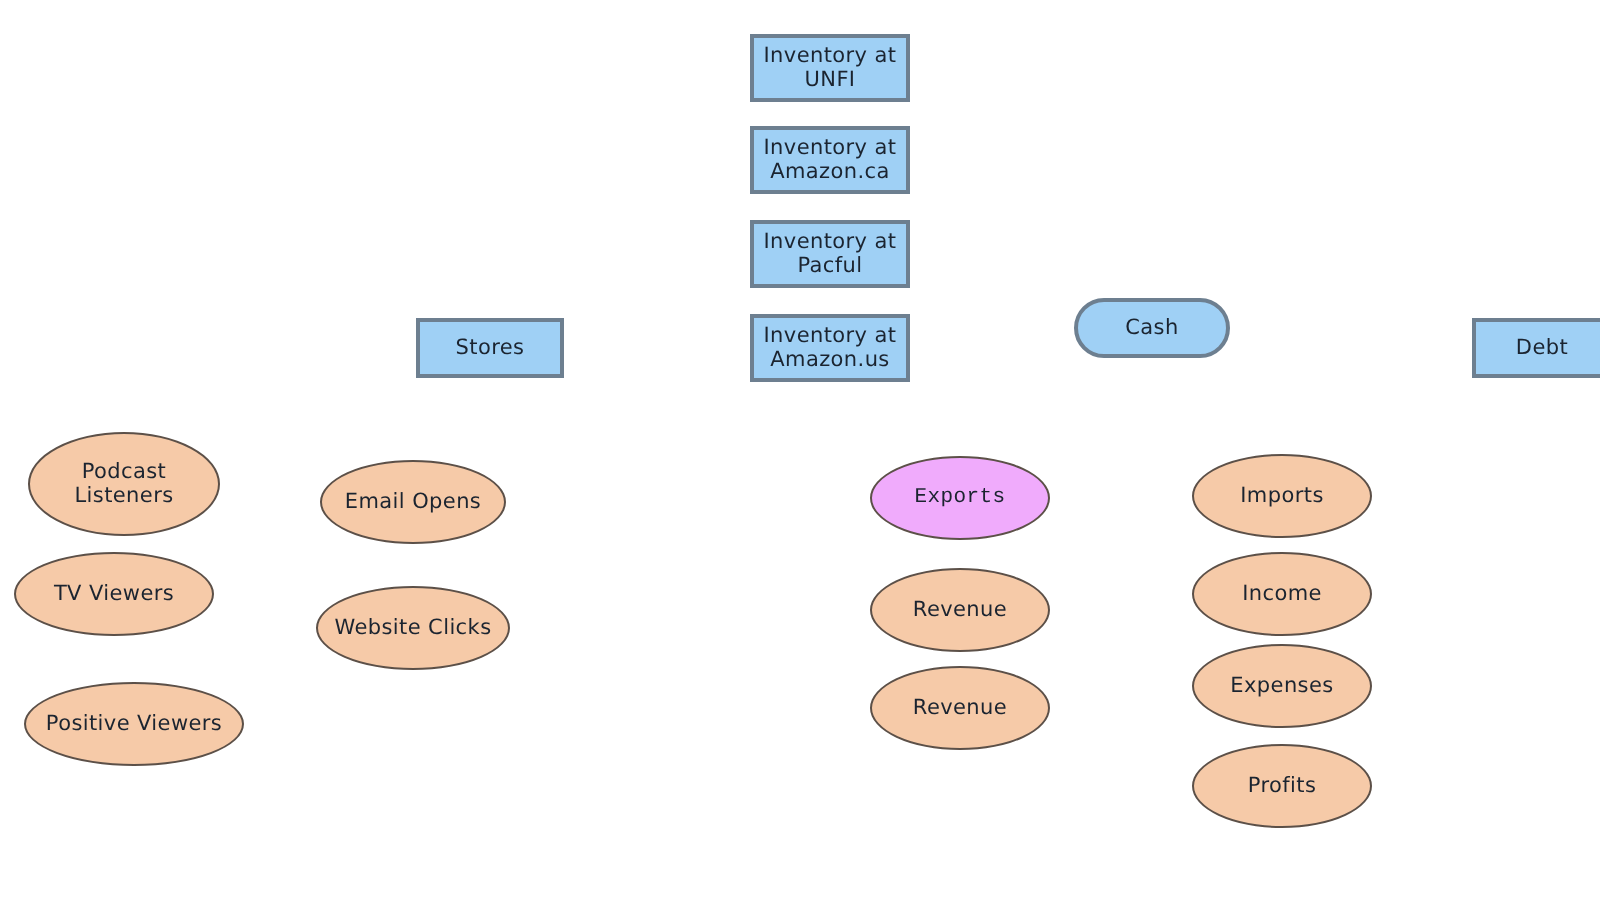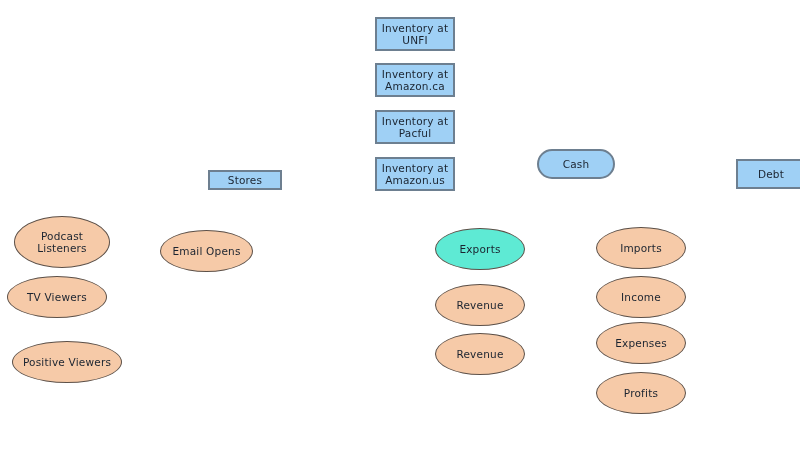--- a/index.html
+++ b/index.html
@@ -44,28 +44,29 @@
 
 <div id="canvas" style="background: rgb(255, 255, 255);">
     <div class="node rect" style="left: 375px; top: 17px; width: 80px; height: 34px; background: rgb(159, 208, 245); border-color: rgb(109, 127, 144); color: rgb(27, 36, 48);">Inventory at
 UNFI</div>
     <div class="node rect" style="left: 375px; top: 63px; width: 80px; height: 34px; background: rgb(159, 208, 245); border-color: rgb(109, 127, 144); color: rgb(27, 36, 48);">Inventory at
 Amazon.ca</div>
     <div class="node rect" style="left: 375px; top: 110px; width: 80px; height: 34px; background: rgb(159, 208, 245); border-color: rgb(109, 127, 144); color: rgb(27, 36, 48);">Inventory at
 Pacful</div>
     <div class="node rect" style="left: 375px; top: 157px; width: 80px; height: 34px; background: rgb(159, 208, 245); border-color: rgb(109, 127, 144); color: rgb(27, 36, 48);">Inventory at
 Amazon.us</div>
-    <div class="node rect" style="left: 208px; top: 170px; width: 74px; height: 20px; background: rgb(159, 208, 245); border-color: rgb(109, 127, 144); color: rgb(27, 36, 48);">Stores</div>
+    <div class="node rect" style="left: 208px; top: 159px; width: 74px; height: 30px; background: rgb(159, 208, 245); border-color: rgb(109, 127, 144); color: rgb(27, 36, 48);">Stores</div>
     <div class="node rect" style="left: 537px; top: 149px; width: 78px; height: 30px; background: rgb(159, 208, 245); border-color: rgb(109, 127, 144); color: rgb(27, 36, 48); border-radius: 15px;">Cash</div>
     <div class="node rect" style="left: 716px; top: 159px; width: 70px; height: 30px; background: rgb(159, 208, 245); border-color: rgb(109, 127, 144); color: rgb(27, 36, 48); margin-left: 20px;">Debt</div>
     <div class="node ellipse" style="left: 14px; top: 216px; width: 96px; height: 52px; background: rgb(246, 202, 168); border-color: rgb(92, 80, 72); color: rgb(27, 36, 48);">Podcast
 Listeners</div>
     <div class="node ellipse" style="left: 7px; top: 276px; width: 100px; height: 42px; background: rgb(246, 202, 168); border-color: rgb(92, 80, 72); color: rgb(27, 36, 48);">TV Viewers</div>
     <div class="node ellipse" style="left: 12px; top: 341px; width: 110px; height: 42px; background: rgb(246, 202, 168); border-color: rgb(92, 80, 72); color: rgb(27, 36, 48);">Positive Viewers</div>
     <div class="node ellipse" style="left: 160px; top: 230px; width: 93px; height: 42px; background: rgb(246, 202, 168); border-color: rgb(92, 80, 72); color: rgb(27, 36, 48);">Email Opens</div>
-    <div class="node ellipse" style="left: 435px; top: 228px; width: 90px; height: 42px; background: #5eead4; border-color: rgb(92, 80, 72); color: rgb(27, 36, 48);">Exports</div>
+    <div class="node ellipse" style="left: 158px; top: 293px; width: 97px; height: 42px; background: rgb(246, 202, 168); border-color: rgb(92, 80, 72); color: rgb(27, 36, 48);">Website Clicks</div>
+    <div class="node ellipse" style="left: 435px; top: 228px; width: 90px; height: 42px; background: #f0abfc; border-color: rgb(92, 80, 72); color: rgb(27, 36, 48); font-family: Liberation Mono, monospace;">Exports</div>
     <div class="node ellipse" style="left: 435px; top: 284px; width: 90px; height: 42px; background: rgb(246, 202, 168); border-color: rgb(92, 80, 72); color: rgb(27, 36, 48);">Revenue</div>
     <div class="node ellipse" style="left: 596px; top: 227px; width: 90px; height: 42px; background: rgb(246, 202, 168); border-color: rgb(92, 80, 72); color: rgb(27, 36, 48);">Imports</div>
     <div class="node ellipse" style="left: 435px; top: 333px; width: 90px; height: 42px; background: rgb(246, 202, 168); border-color: rgb(92, 80, 72); color: rgb(27, 36, 48);">Revenue</div>
     <div class="node ellipse" style="left: 596px; top: 276px; width: 90px; height: 42px; background: rgb(246, 202, 168); border-color: rgb(92, 80, 72); color: rgb(27, 36, 48);">Income</div>
     <div class="node ellipse" style="left: 596px; top: 322px; width: 90px; height: 42px; background: rgb(246, 202, 168); border-color: rgb(92, 80, 72); color: rgb(27, 36, 48);">Expenses</div>
     <div class="node ellipse" style="left: 596px; top: 372px; width: 90px; height: 42px; background: rgb(246, 202, 168); border-color: rgb(92, 80, 72); color: rgb(27, 36, 48);">Profits</div>
   </div>
 
 </body></html>

